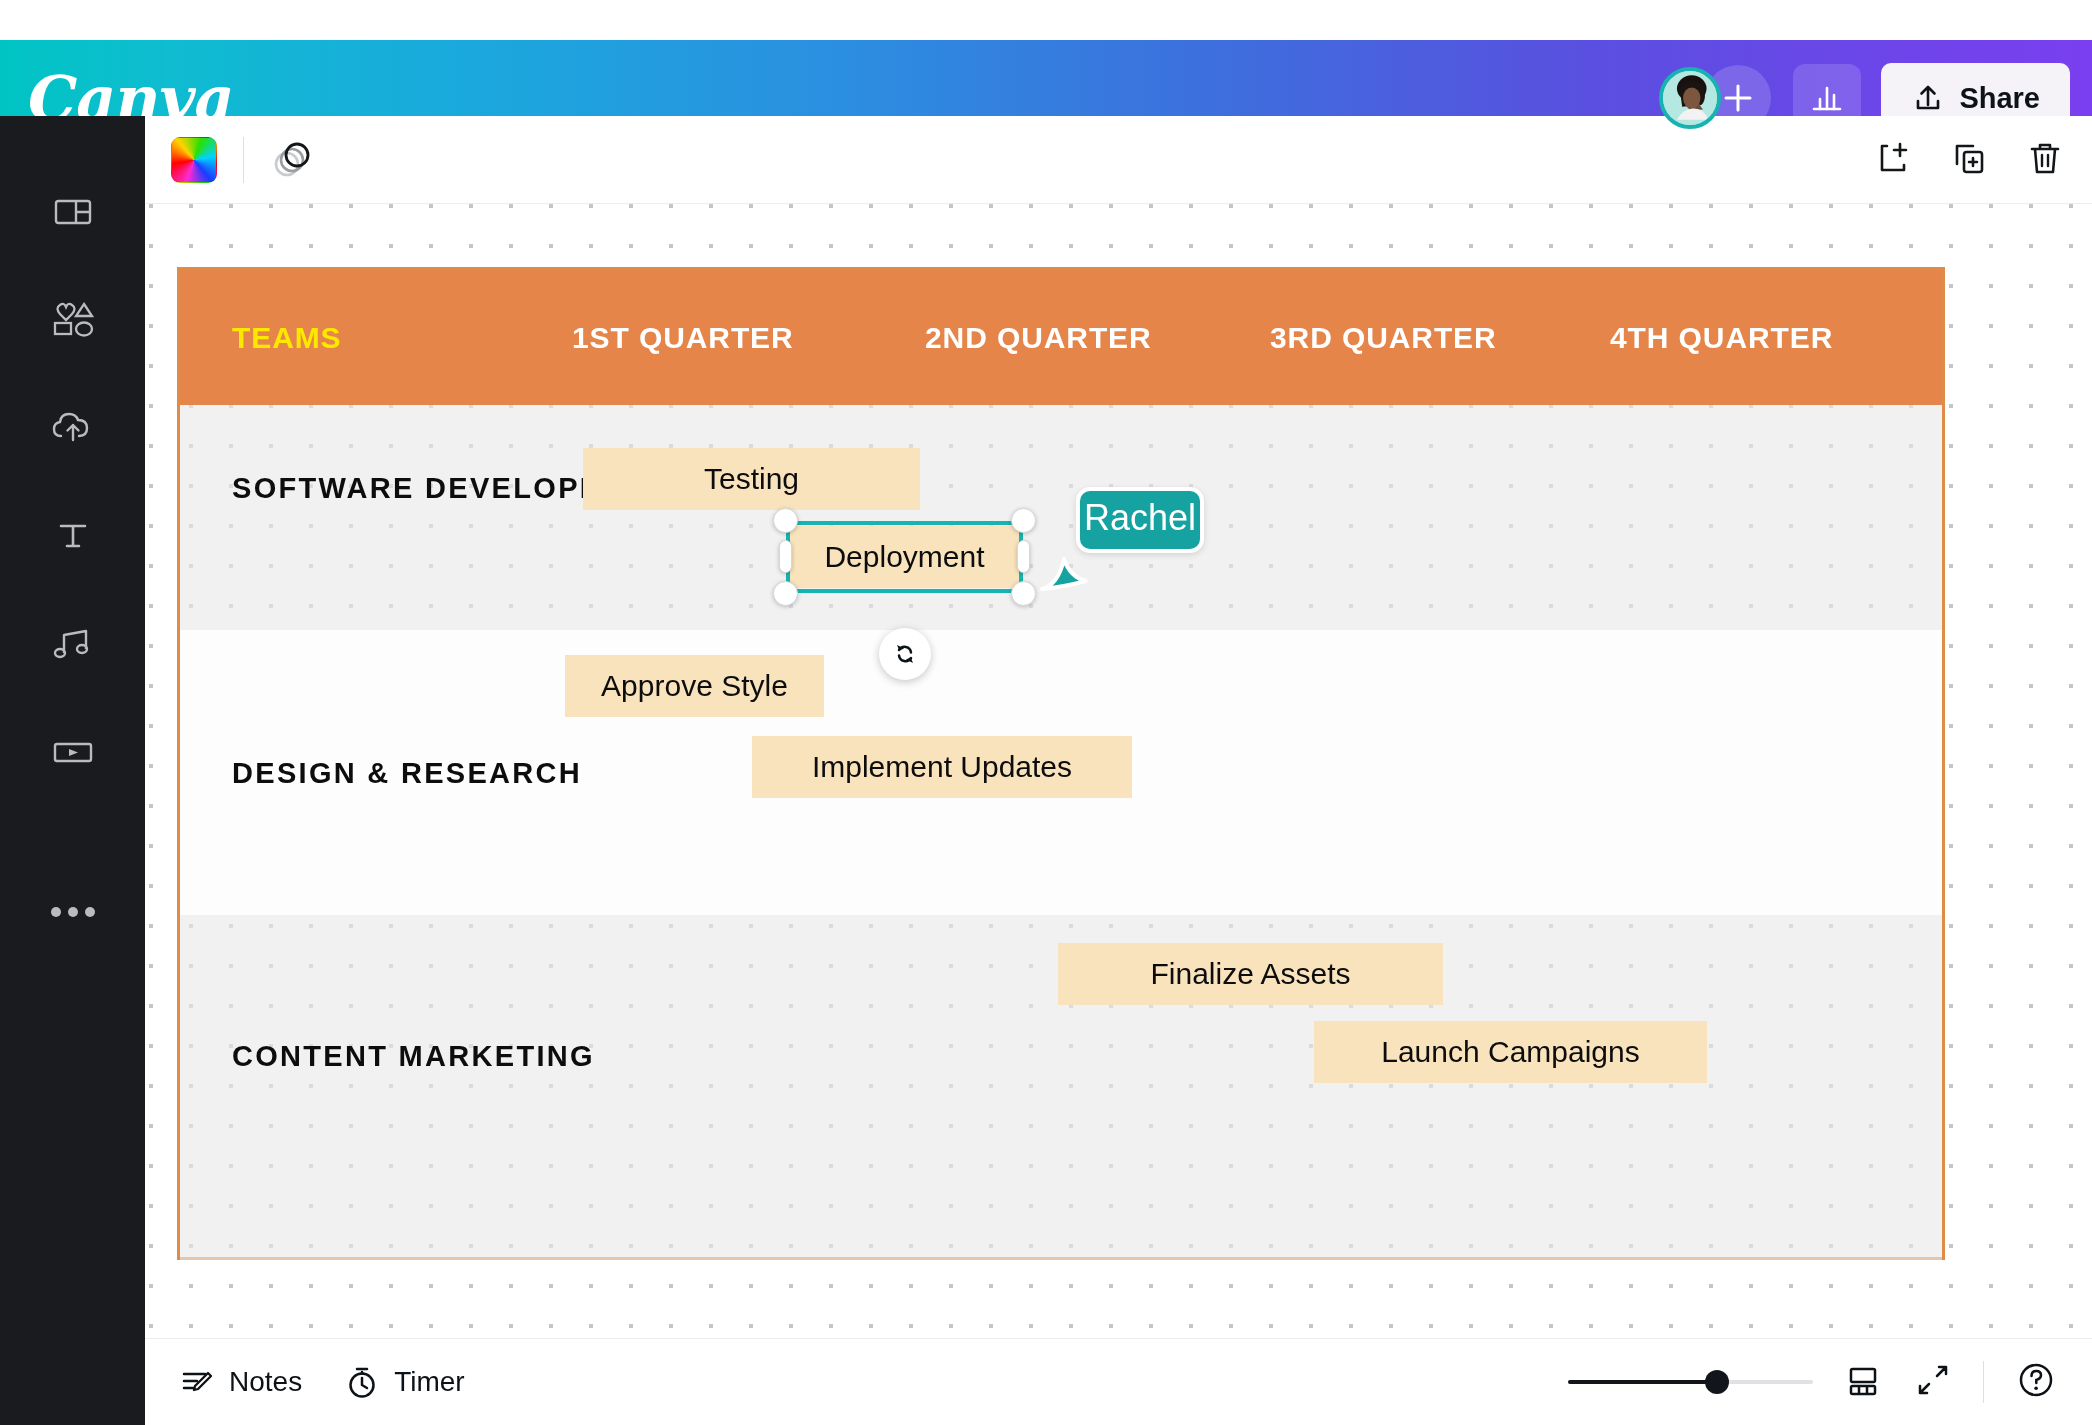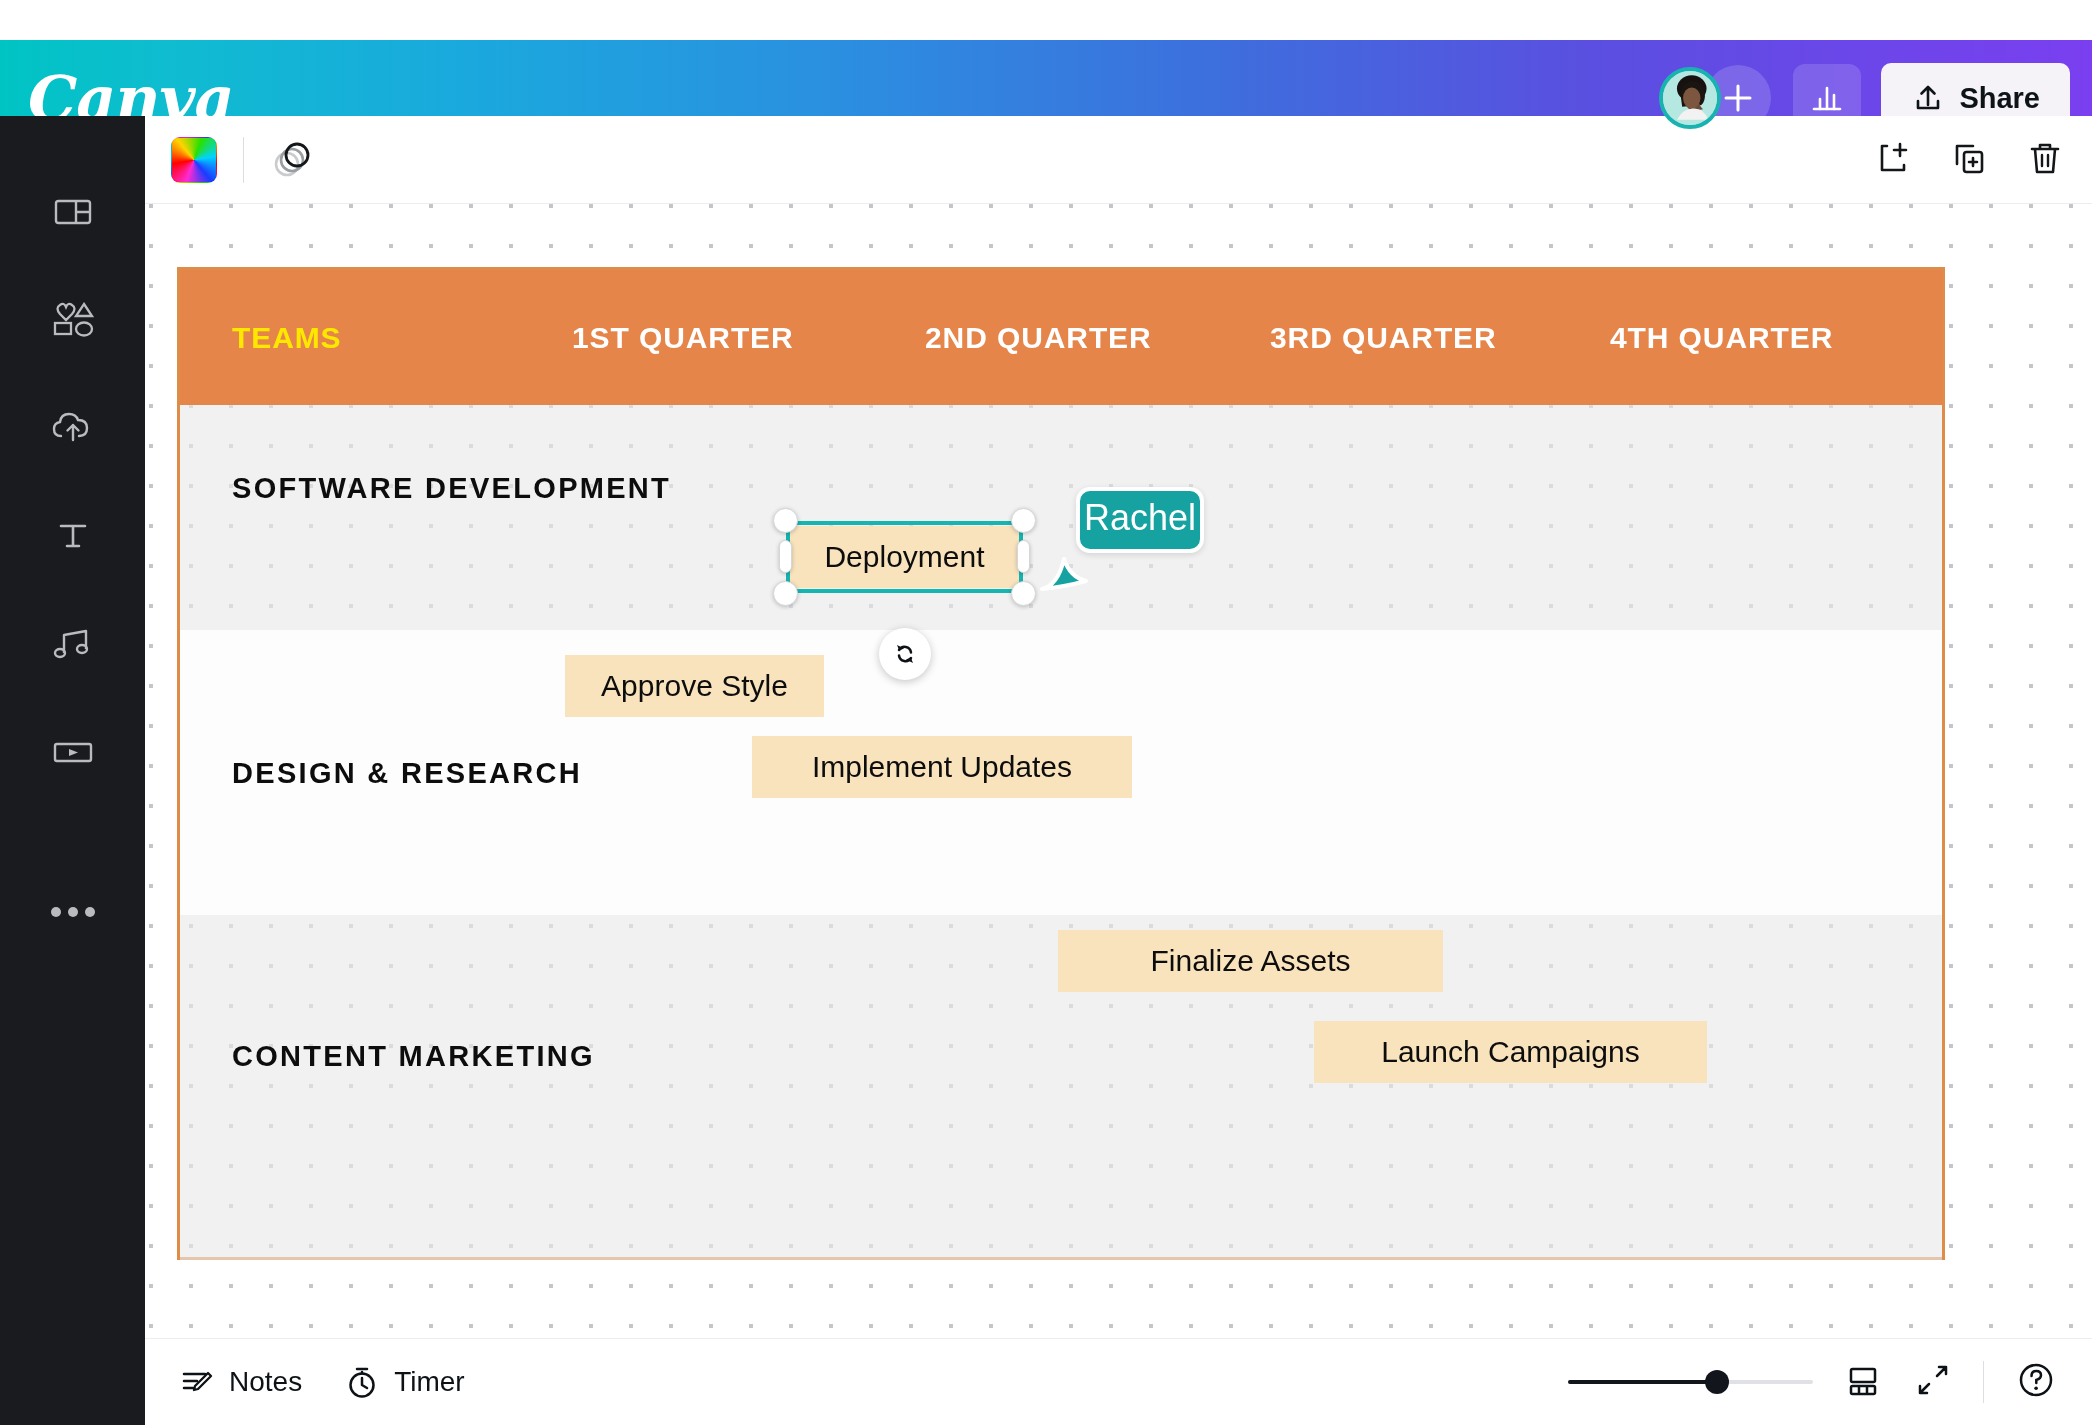--- a/index.html
+++ b/index.html
@@ -333,20 +333,23 @@
         <div class="row-label" style="top:68px;">
           <span>SOFTWARE DEVELOPMENT</span>
         </div>
         <div class="row-label" style="top:353px;">
           <span>DESIGN &amp; RESEARCH</span>
         </div>
         <div class="row-label" style="top:636px;">
           <span>CONTENT MARKETING</span>
         </div>
 
+        <div class="bar" style="left:403px; top:43px; width:337px;">
+          <span>Testing</span>
+        </div>
 
         <div class="sel-wrap" style="left:606px; top:116px; width:237px; height:72px;">
           <div class="bar" style="left:4px; top:5px; width:229px; height:62px;">
             <span>Deployment</span>
           </div>
           <div class="sel-box"></div>
           <div class="handle" style="left:-13px; top:-13px;"></div>
           <div class="handle" style="right:-13px; top:-13px;"></div>
           <div class="handle" style="left:-13px; bottom:-13px;"></div>
           <div class="handle" style="right:-13px; bottom:-13px;"></div>
@@ -372,21 +375,21 @@
           </div>
         </div>
 
         <div class="bar" style="left:385px; top:250px; width:259px;">
           <span>Approve Style</span>
         </div>
         <div class="bar" style="left:572px; top:331px; width:380px;">
           <span>Implement Updates</span>
         </div>
 
-        <div class="bar" style="left:878px; top:525px; width:385px;">
+        <div class="bar" style="left:878px; top:538px; width:385px;">
           <span>Finalize Assets</span>
         </div>
         <div class="bar" style="left:1134px; top:616px; width:393px;">
           <span>Launch Campaigns</span>
         </div>
 
       </div>
     </div>
   </div>
 

